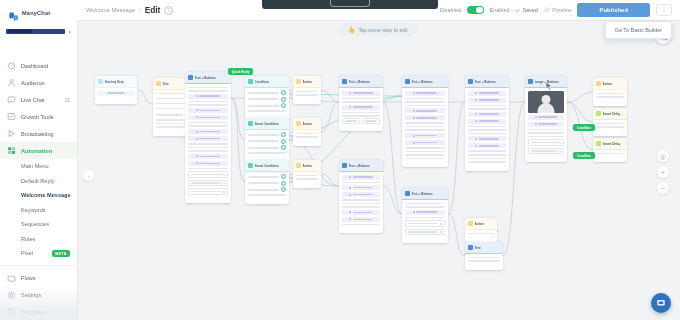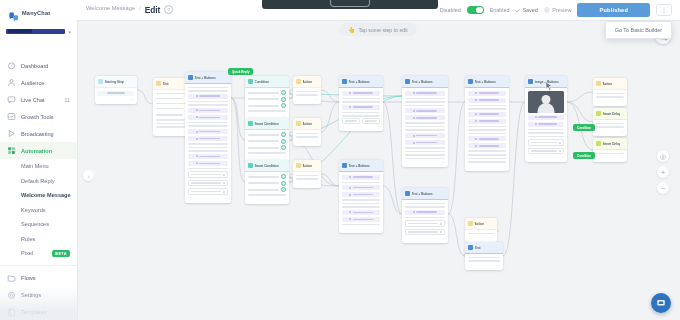--- a/index.html
+++ b/index.html
@@ -34,21 +34,21 @@
   .nav.active .lbl{color:#32b36a;font-weight:600;}
   .nav.active .ic{color:#32b36a;}
   .subnav{display:flex;align-items:center;height:14.5px;padding:0 7px 0 21px;cursor:pointer;}
   .subnav .lbl{font-size:5.6px;color:#6b7486;white-space:nowrap;}
   .subnav.cur .lbl{color:#3d4a5c;font-weight:600;}
   .badge-beta{margin-left:auto;background:#2bbd63;color:#fff;font-size:4px;font-weight:700;padding:1px 3px;border-radius:2px;letter-spacing:.3px;}
   .sidefade{position:absolute;left:0;bottom:0;width:77px;height:34px;background:linear-gradient(to bottom,rgba(255,255,255,0) 0%,rgba(233,236,240,.85) 75%);pointer-events:none;}
 
   
   .header{position:absolute;left:77px;top:0;right:0;height:20px;background:#ffffff;border-bottom:1px solid #e6e9ed;display:flex;align-items:center;z-index:45;}
-  .crumb{display:flex;gap:4px;padding-left:9px;}
+  .crumb{display:flex;align-items:center;gap:4px;padding-left:9px;}
   .crumb .c1{font-size:5.8px;color:#97a0ae;}
   .crumb .sep{font-size:5.8px;color:#c3c9d2;}
   .crumb .c2{font-size:8.4px;font-weight:700;color:#2d3748;letter-spacing:-.1px;}
   .crumb .qi{width:7px;height:7px;border:.7px solid #b9c0cb;border-radius:50%;color:#b9c0cb;font-size:5px;display:flex;align-items:center;justify-content:center;}
   .htools{margin-left:auto;display:flex;align-items:center;gap:6px;padding-right:8px;}
   .t-lbl{font-size:5.4px;color:#8a93a3;}
   .toggle{width:17px;height:8.5px;border-radius:5px;background:#2bbd63;position:relative;cursor:pointer;}
   .toggle .knob{position:absolute;top:1px;right:1px;width:6.5px;height:6.5px;border-radius:50%;background:#fff;}
   .saved{font-size:5.4px;color:#6f7b8c;display:flex;align-items:center;gap:2px;}
   .prev{font-size:5.4px;color:#98a1b0;display:flex;align-items:center;gap:2.5px;cursor:pointer;}

